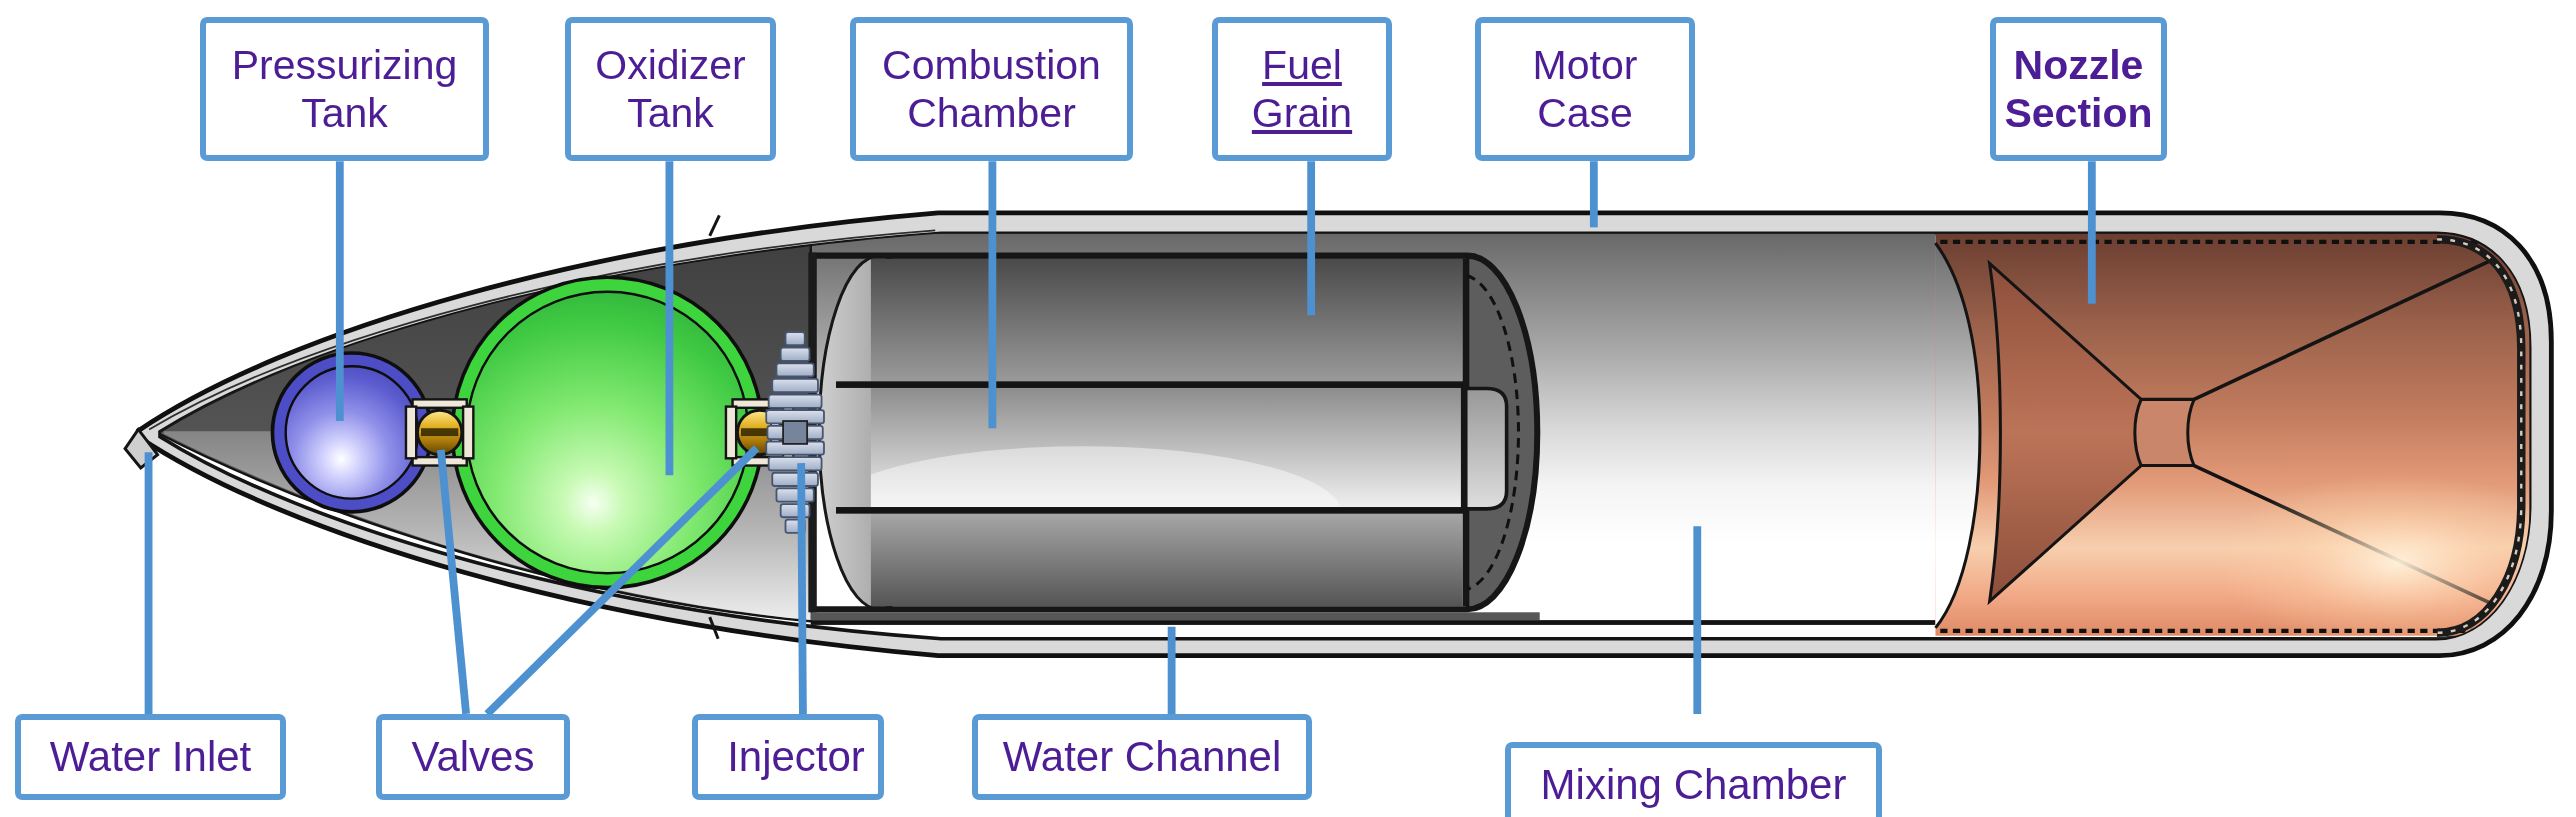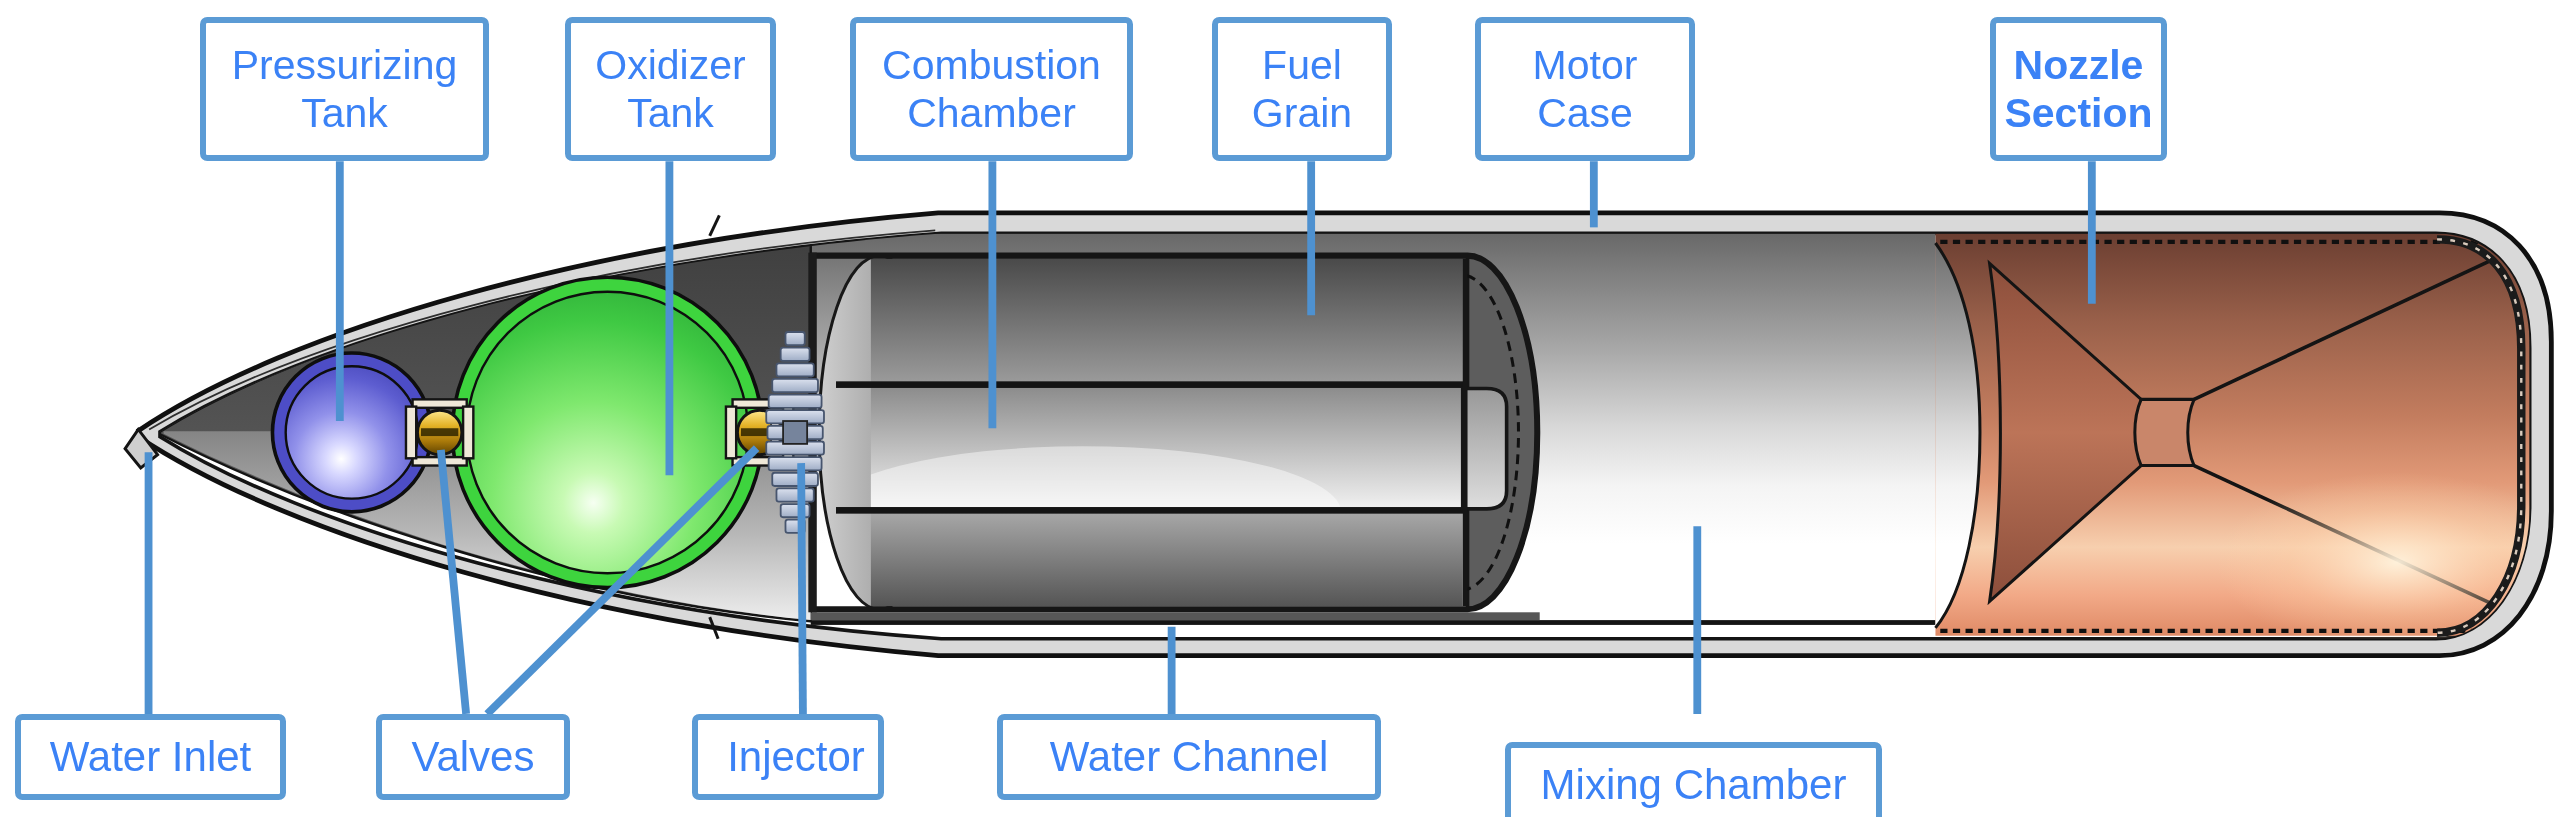--- a/index.html
+++ b/index.html
@@ -1,21 +1,21 @@
 <!DOCTYPE html>
 <html style="font-size:9.6px"><head>
 <meta charset="utf-8">
 <style>
   html,body{margin:0;padding:0;background:#ffffff;width:2576px;height:818px;overflow:hidden;
             font-family:"Liberation Sans", sans-serif;}
   #stage{position:relative;width:2576px;height:818px;background:#ffffff;}
   #drawing{position:absolute;left:0;top:0;}
   .lbl{position:absolute;box-sizing:border-box;background:#ffffff;border:6px solid #5B9BD5;
        border-radius:7.2px;display:flex;align-items:center;justify-content:center;text-align:center;
-       color:#3b82f6;z-index:5;}
+       color:#4c1d95;z-index:5;}
   .lbl.top{top:17px;height:144px;font-size:41px;line-height:1.18;}
   .lbl.bot{top:714px;height:86px;font-size:42px;white-space:nowrap;}
   .leader{stroke-width:13;}
 </style>
 </head>
 <body>
 
 <div id="stage">
 
 <svg id="drawing" width="2576" height="818" viewBox="0 0 4283 1360" xmlns="http://www.w3.org/2000/svg">
@@ -220,40 +220,40 @@
 <div>
   <div class="lbl top" style="left:200px;width:289px;">
         <span>Pressurizing Tank</span>
       </div>
   <div class="lbl top" style="left:565px;width:211px;">
         <span>Oxidizer Tank</span>
       </div>
   <div class="lbl top" style="left:850px;width:283px;">
         <span>Combustion Chamber</span>
       </div>
-  <div class="lbl top" style="left:1212px;width:180px;">
+  <div class="lbl top" style="left:1212px;width:180px;text-decoration:underline;">
         <span>Fuel Grain</span>
       </div>
   <div class="lbl top" style="left:1475px;width:220px;">
         <span>Motor Case</span>
       </div>
   <div class="lbl top" style="left:1990px;width:177px;font-weight:bold;">
         <span>Nozzle Section</span>
       </div>
 
   <div class="lbl bot" style="left:15px;width:271px;">
         <span>Water Inlet</span>
       </div>
   <div class="lbl bot" style="left:376px;width:194px;">
         <span>Valves</span>
       </div>
   <div class="lbl bot" style="left:692px;width:192px;padding-left:16px;">
         <span>Injector</span>
       </div>
-  <div class="lbl bot" style="left:997px;width:384px;align-items:center;">
+  <div class="lbl bot" style="left:972px;width:340px;align-items:center;">
         <span>Water Channel</span>
       </div>
   <div class="lbl bot" style="left:1505px;width:377px;margin-top:28px;">
         <span>Mixing Chamber</span>
       </div>
 </div>
 
 </div>
 
 

